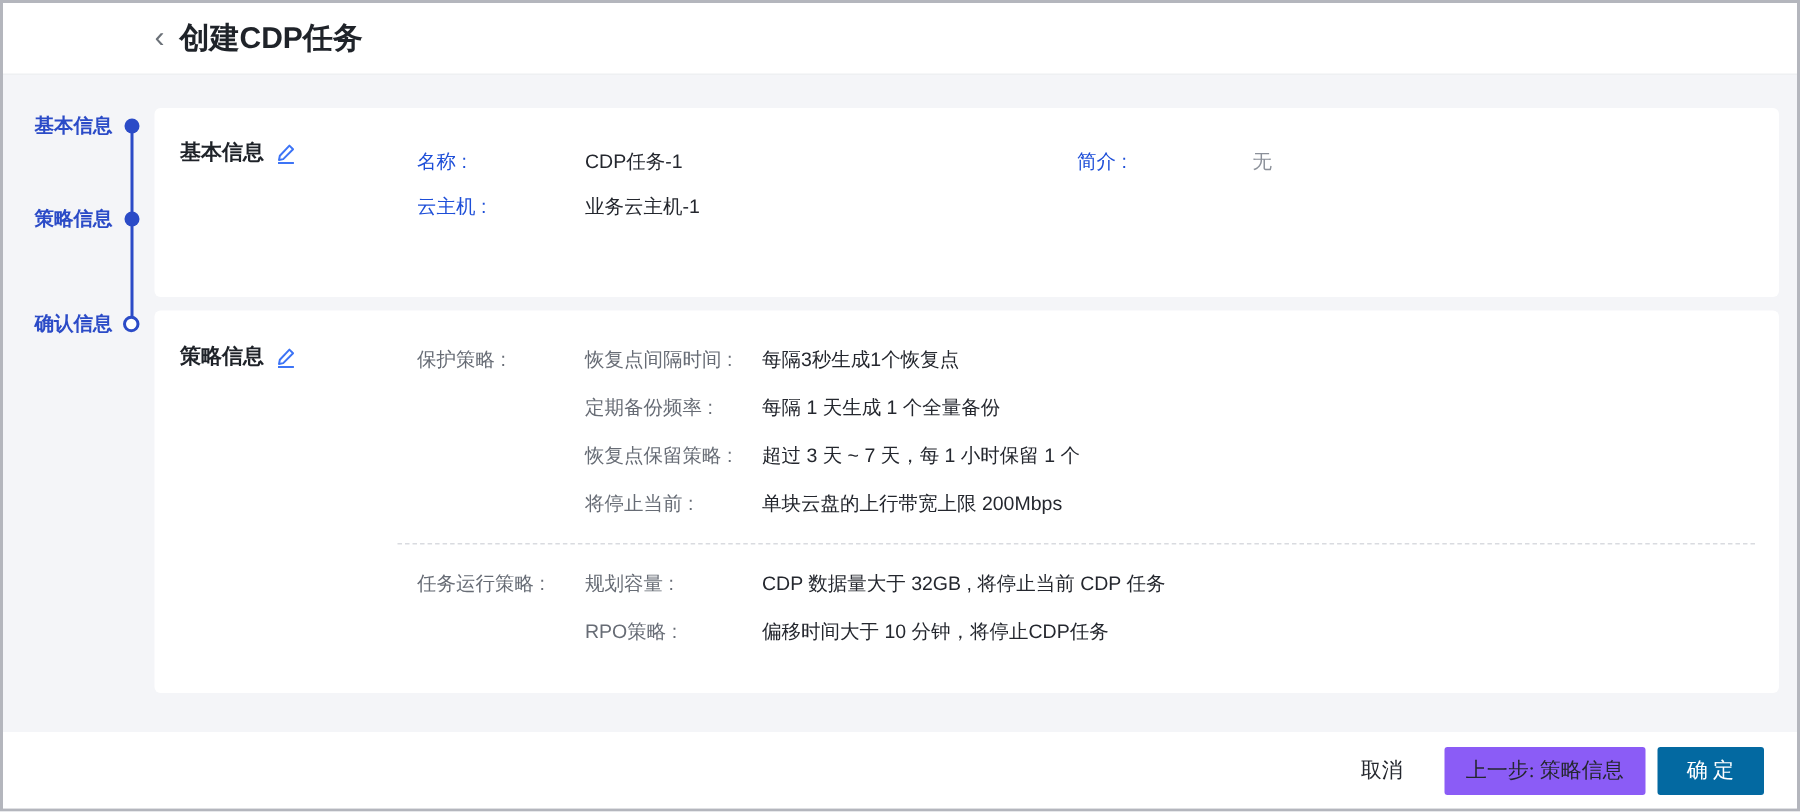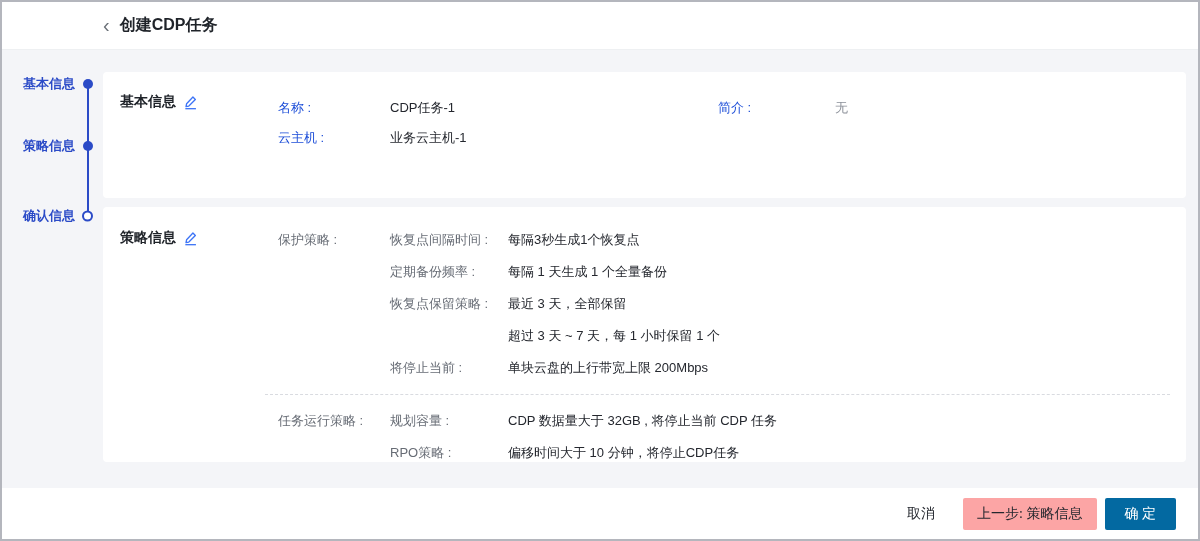--- a/index.html
+++ b/index.html
@@ -23,21 +23,21 @@
     background: #fff;
     border-bottom: 1px solid #eef0f2;
     display: flex; align-items: center;
     padding-left: 101px;
   }
   .back-icon {
     font-size: 20px; line-height: 1; color: #6b7178;
     cursor: pointer; margin-right: 10px; font-weight: 400;
     transform: translateY(-1px);
   }
-  .page-title { font-size: 16px; font-weight: bold; color: #1f2329; }
+  .page-title { font-size: 20px; font-weight: bold; color: #1f2329; }
   
   .page-body { position: relative; flex: 1 1 auto; }
   
   .stepper { position: absolute; left: 0; top: 0; width: 101px; height: 100%; }
   .step-line {
     position: absolute; left: 85px; top: 34px; width: 2px; height: 128px;
     background: #2b4bc7;
   }
   .step { position: absolute; height: 20px; display: flex; align-items: center; }
   .step-label {
@@ -98,21 +98,21 @@
     background: #fff;
     display: flex; align-items: center; justify-content: flex-end;
     padding-right: 22px;
   }
   .btn {
     height: 32px; border: none; border-radius: 2px;
     font-family: Liberation Serif, serif; font-size: 14px; cursor: pointer;
     display: inline-flex; align-items: center; justify-content: center;
   }
   .btn-text { background: transparent; color: #24272e; padding: 0 6px; margin-right: 22px; }
-  .btn-default { background: #fca5a5; color: #24272e; padding: 12px 14px; margin-right: 8px; }
+  .btn-default { background: #8b5cf6; color: #24272e; padding: 12px 14px; margin-right: 8px; }
   .btn-primary { background: #0369a1; color: #fff; padding: 0 20px; font-weight: 400; }
 </style>
 </head>
 <body>
 
 <div class="frame">
 
   <header class="page-header">
     <span class="back-icon">‹</span>
     <h1 class="page-title">创建CDP任务</h1>
@@ -183,21 +183,20 @@
               <span class="p-label">恢复点间隔时间 :</span>
               <span class="p-values">每隔3秒生成1个恢复点</span>
             </div>
             <div class="p-row">
               <span class="p-label">定期备份频率 :</span>
               <span class="p-values">每隔 1 天生成 1 个全量备份</span>
             </div>
             <div class="p-row">
               <span class="p-label">恢复点保留策略 :</span>
               <span class="p-values">
-                <div>最近 3 天，全部保留</div>
                 <div>超过 3 天 ~ 7 天，每 1 小时保留 1 个</div>
               </span>
             </div>
             <div class="p-row">
               <span class="p-label">将停止当前 :</span>
               <span class="p-values">单块云盘的上行带宽上限 200Mbps</span>
             </div>
           </div>
         </div>
 

